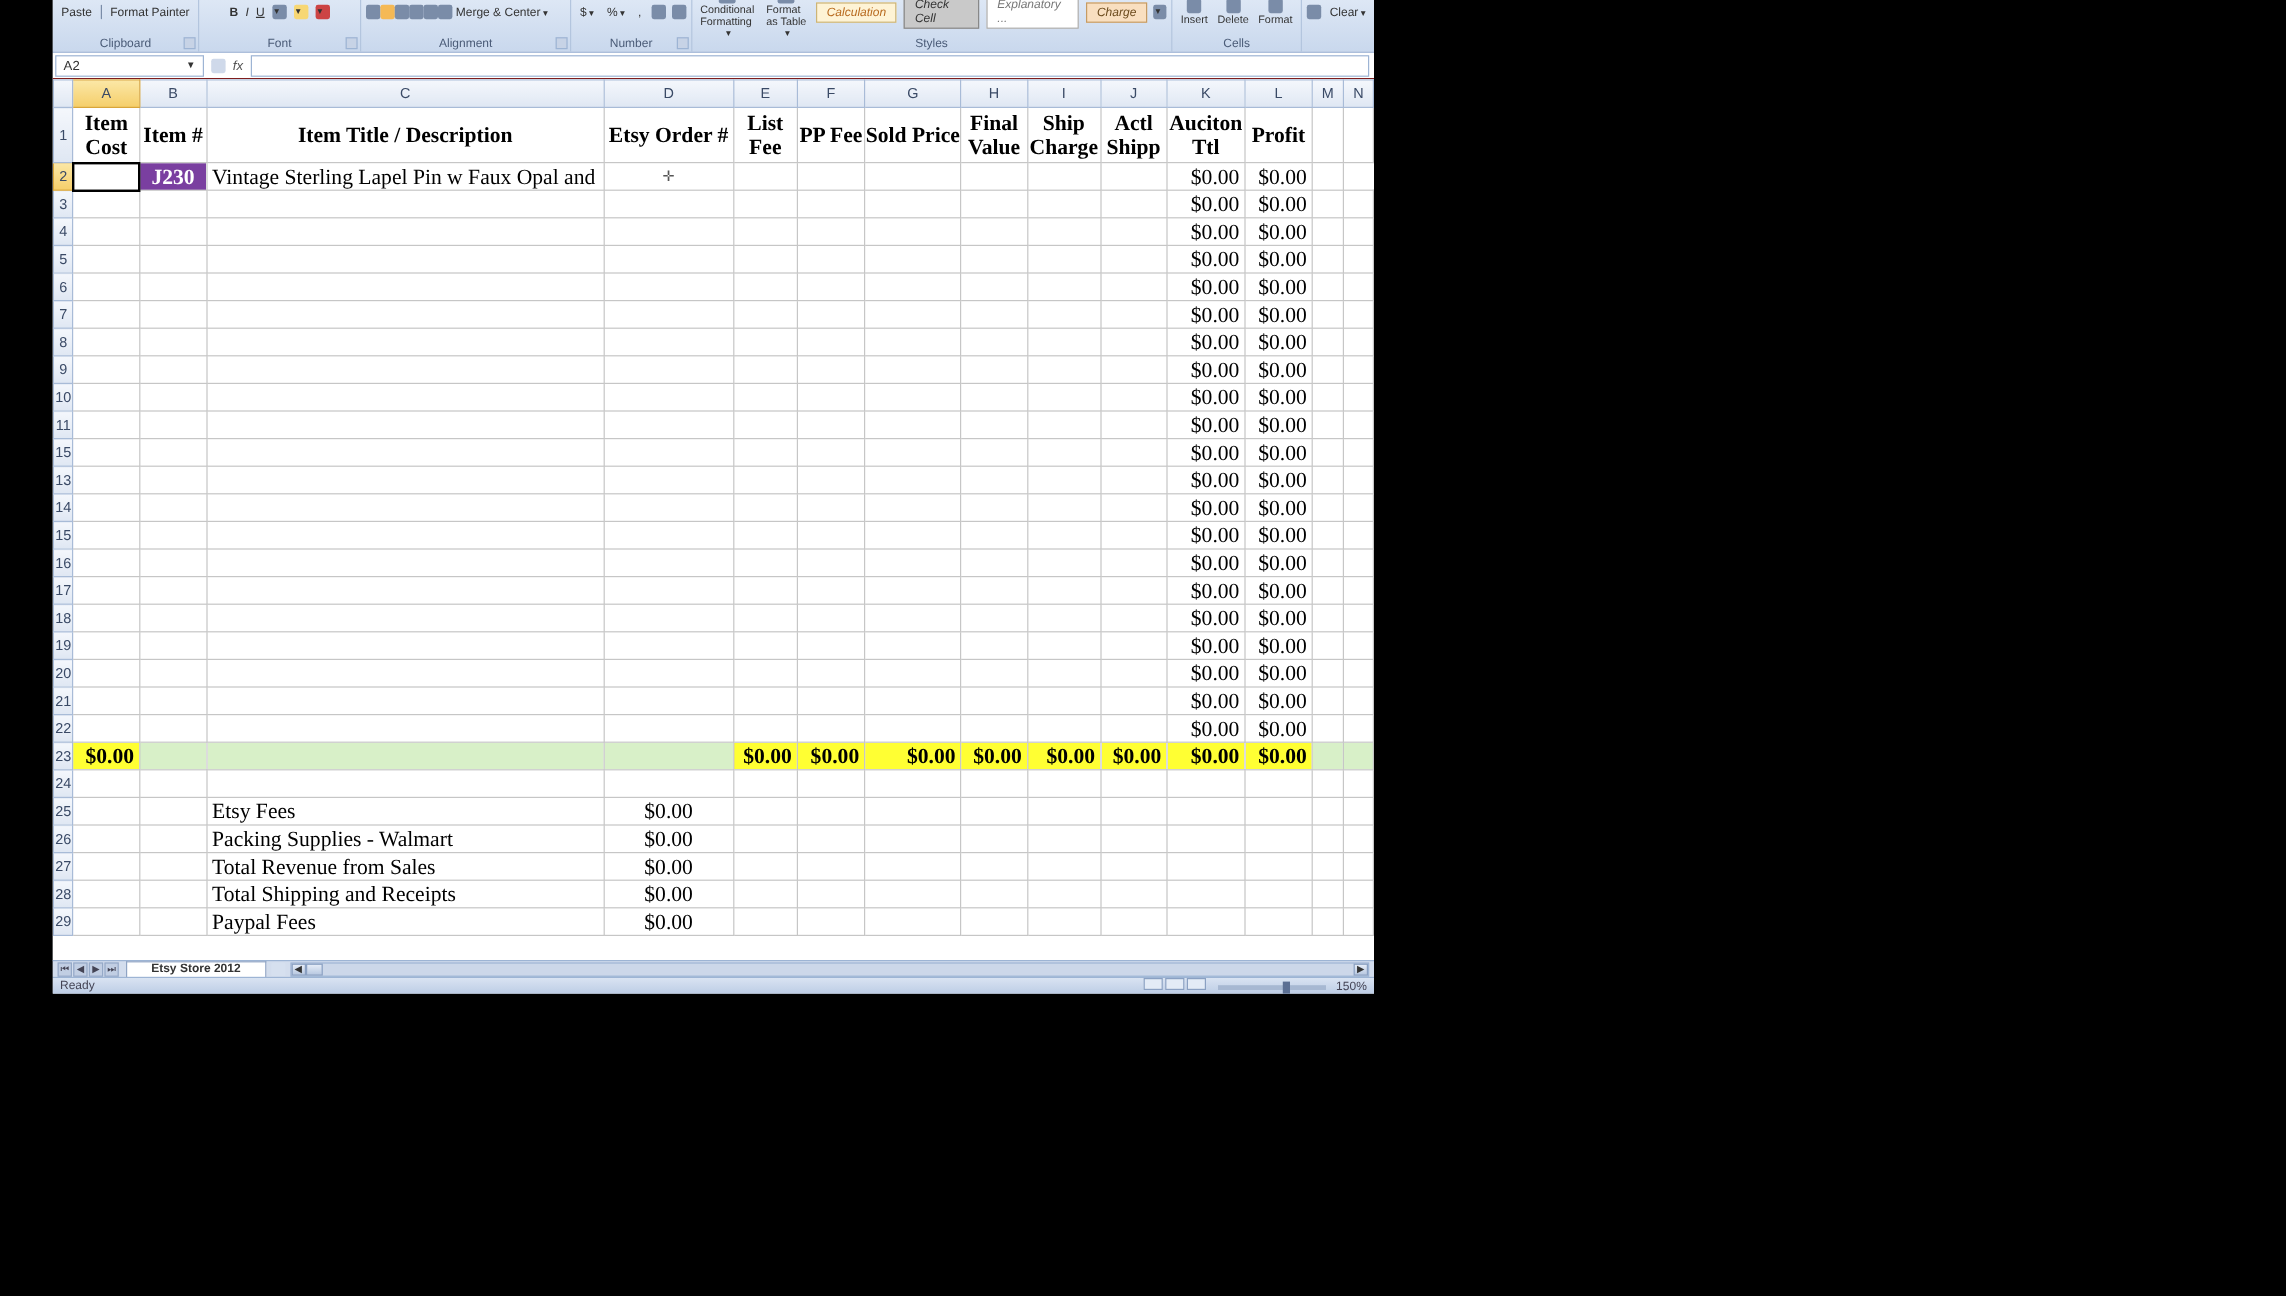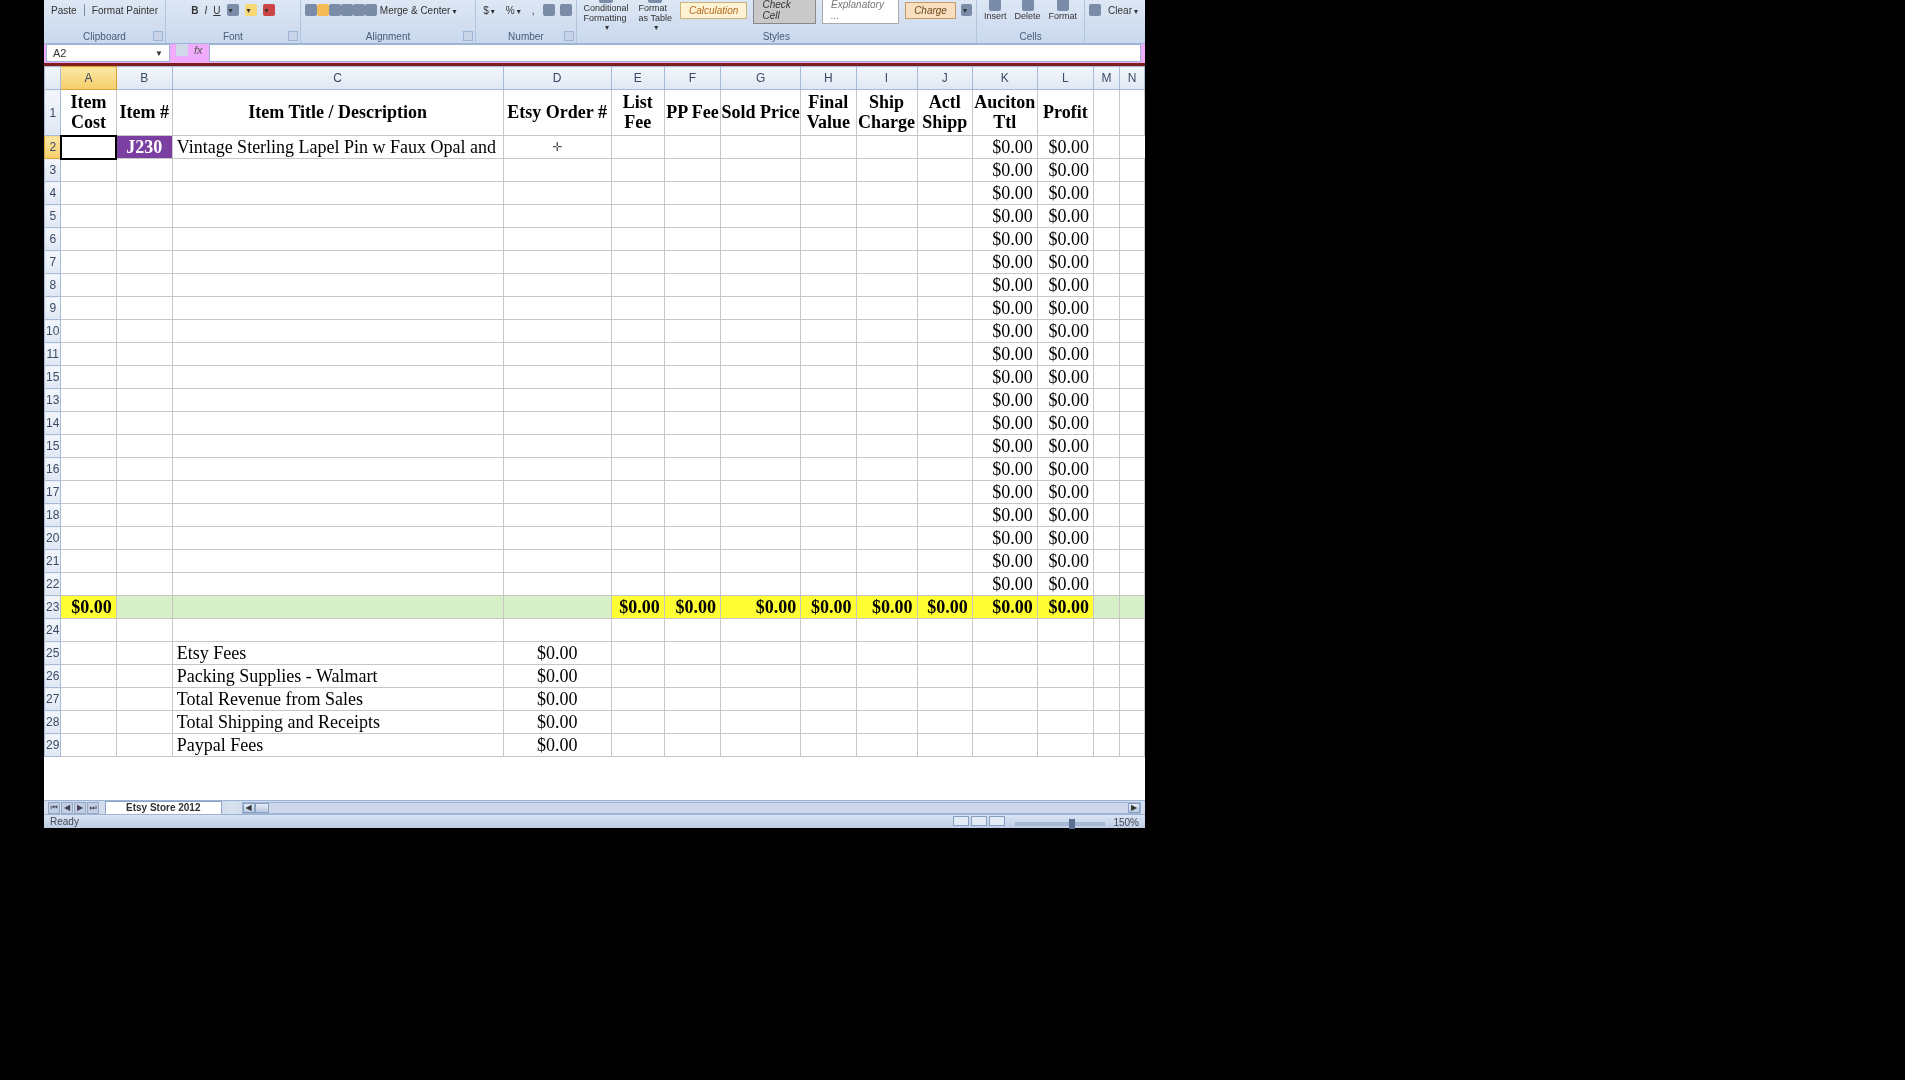--- a/index.html
+++ b/index.html
@@ -17,21 +17,21 @@
 .ico.sm { width:12px; height:12px; }
 .stylecell { border:1px solid #aaa; padding:2px 8px; font-size:10px; font-style:italic; margin:0 1px; }
 .sc-calc { background:#fef3d5; color:#b86a1e; border-color:#ccb477; }
 .sc-check { background:#c9c9c9; color:#333; border-color:#888; }
 .sc-explain { background:#fff; color:#777; }
 .sc-input { background:#f9dfc0; color:#6b4a1c; border-color:#c59b64; }
 .rgroup .corner { position:absolute; right:2px; bottom:2px; width:10px; height:10px; background:#c7d3e6; border:1px solid #9db4d4; }
 .drop::after{content:"▾"; font-size:8px; margin-left:2px;}
 
 
-.fbar { height:22px; background:#f0abfc; border-bottom:3px solid #7f1d1d; display:flex; font-size:11px; }
+.fbar { height:22px; background:#ffffff; border-bottom:1px solid #7f1d1d; display:flex; align-items:center; font-size:11px; }
 .namebox { width:124px; height:18px; background:#fff; border:1px solid #9db4d4; margin-left:2px; display:flex; align-items:center; padding:0 6px; justify-content:space-between; }
 .fx { margin:0 6px; color:#555; font-style:italic; font-size:11px; }
 .finput { flex:1; height:18px; background:#fff; border:1px solid #9db4d4; margin-right:4px; }
 
 
 .gridwrap { position:absolute; top:66px; left:0; right:0; bottom:28px; overflow:hidden; background:#fff; }
 table.grid { border-collapse:collapse; font-size:14px; color:#000; table-layout:fixed; }
 .grid th, .grid td { border:1px solid #c6c6c6; height:23px; overflow:hidden; white-space:nowrap; }
 .grid .colhdr { background:linear-gradient(#f4f7fc,#dfe7f3); color:#3a4a66; font-weight:normal; text-align:center; font-size:12px; border-color:#a8bbd7; }
 .grid .rowhdr { background:linear-gradient(#f4f7fc,#dfe7f3); color:#3a4a66; text-align:center; width:24px; font-size:12px; border-color:#a8bbd7; }
@@ -486,20 +486,37 @@
             <td class="datacell"></td>
             <td class="datacell"></td>
             <td class="datacell"></td>
             <td class="datacell"></td>
             <td class="datacell right">$0.00</td>
             <td class="datacell right">$0.00</td>
             <td class="datacell"></td>
             <td class="datacell"></td>
           </tr>
           <tr>
+            <td class="rowhdr">19</td>
+            <td class="datacell"></td>
+            <td class="datacell"></td>
+            <td class="datacell"></td>
+            <td class="datacell"></td>
+            <td class="datacell"></td>
+            <td class="datacell"></td>
+            <td class="datacell"></td>
+            <td class="datacell"></td>
+            <td class="datacell"></td>
+            <td class="datacell"></td>
+            <td class="datacell right">$0.00</td>
+            <td class="datacell right">$0.00</td>
+            <td class="datacell"></td>
+            <td class="datacell"></td>
+          </tr>
+          <tr>
             <td class="rowhdr">20</td>
             <td class="datacell"></td>
             <td class="datacell"></td>
             <td class="datacell"></td>
             <td class="datacell"></td>
             <td class="datacell"></td>
             <td class="datacell"></td>
             <td class="datacell"></td>
             <td class="datacell"></td>
             <td class="datacell"></td>

